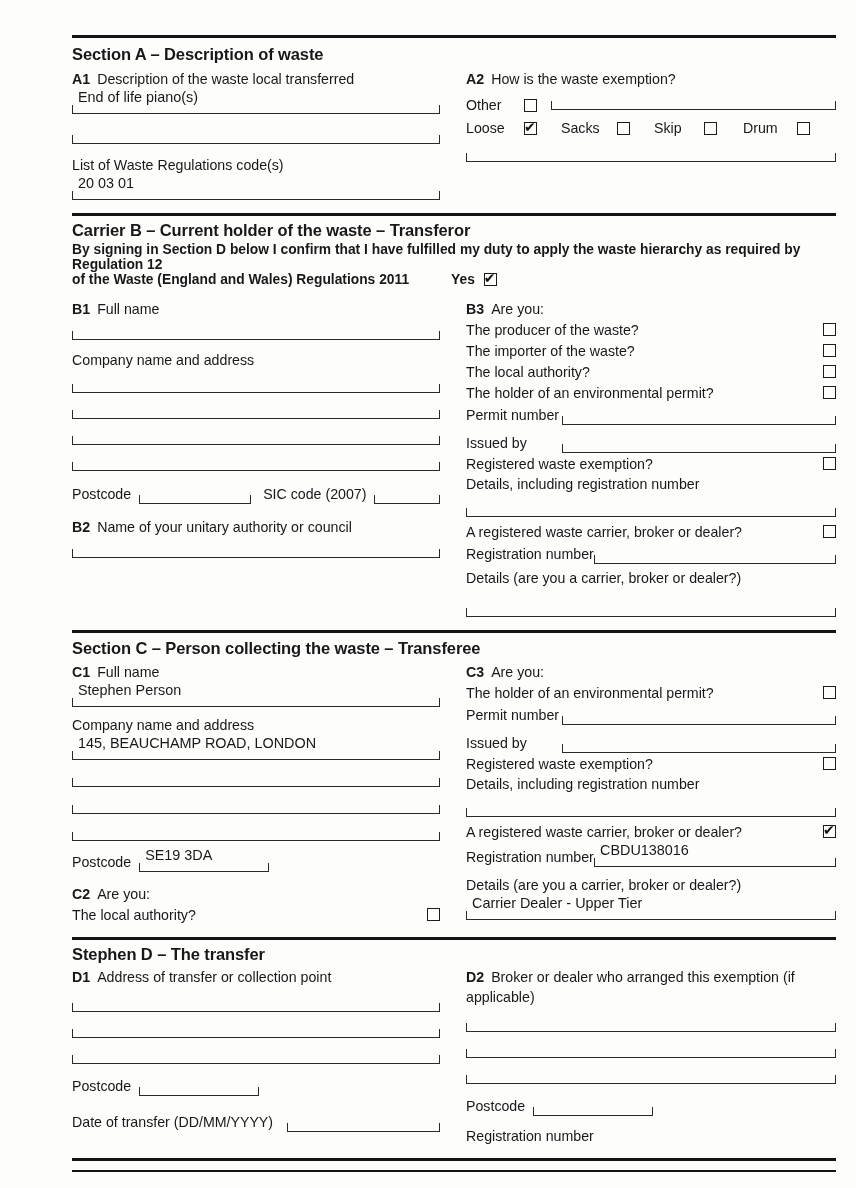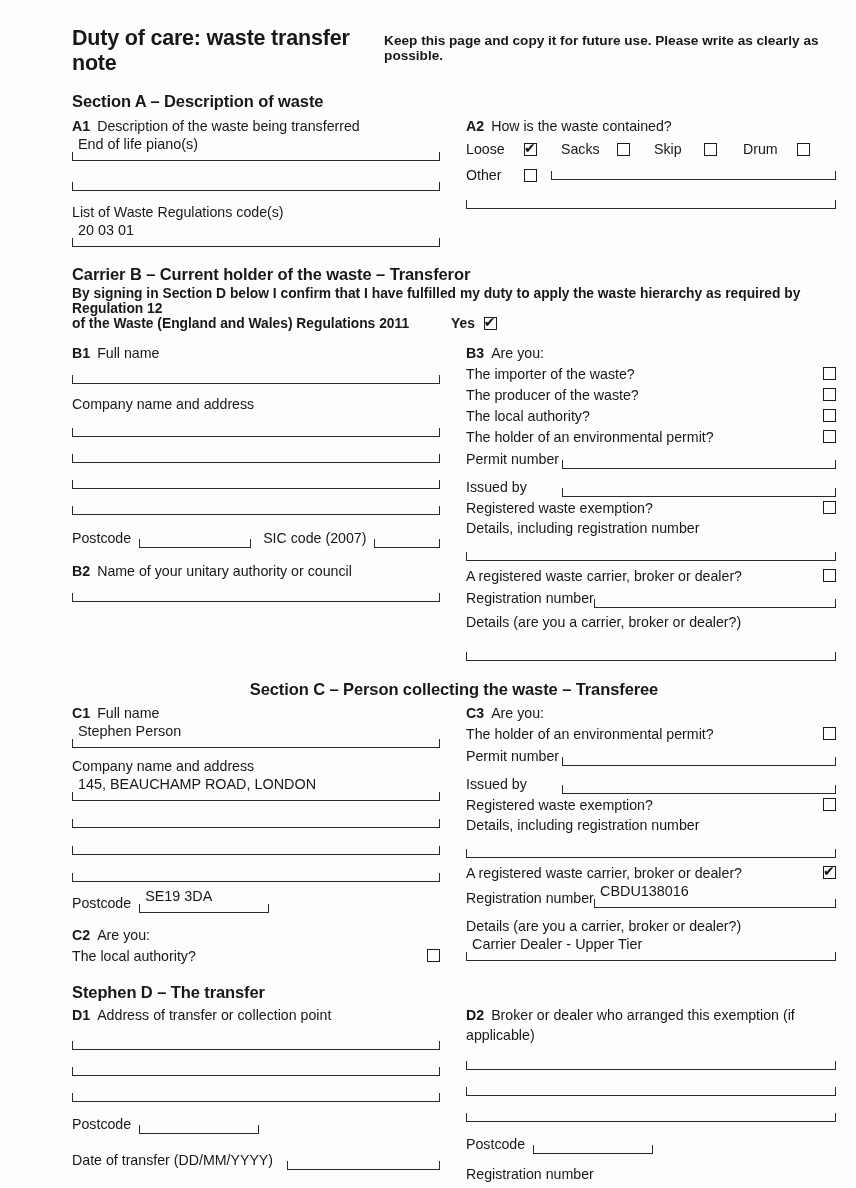--- a/index.html
+++ b/index.html
@@ -43,58 +43,54 @@
   .shortline { flex:none !important; width:120px; }
   .optrow { display:flex; align-items:center; height:20px; }
   .intro { font-size:13.8px; font-weight:700; line-height:15px; }
   .introrow { display:flex; align-items:center; }
 </style>
 </head>
 <body>
 
 <div class="page">
 
-  <div class="titlebar">
-    <h1>Duty of care: waste transfer note</h1>
-    <span class="subtitle">Keep this page and copy it for future use. Please write as clearly as possible.</span>
-  </div>
   <div class="rule r3" style="margin-top:9px;"></div>
 
   <h2 class="sec" style="margin-top:7px;">Section A – Description of waste</h2>
   <div class="cols" style="margin-top:5px;">
     <div class="col-l">
-      <div class="lbl"><b>A1</b><span>Description of the waste being transferred</span></div>
+      <div class="lbl"><b>A1</b><span>Description of the waste local transferred</span></div>
       <div>
         <span class="fv">End of life piano(s)</span>
         <div class="fline"></div>
       </div>
       <div class="fline" style="margin-top:21px;"></div>
       <div class="lbl" style="margin-top:11px;">List of Waste Regulations code(s)</div>
       <div>
         <span class="fv">20 03 01</span>
         <div class="fline"></div>
       </div>
     </div>
     <div class="col-gap"></div>
     <div class="col-r">
-      <div class="lbl"><b>A2</b><span>How is the waste contained?</span></div>
+      <div class="lbl"><b>A2</b><span>How is the waste exemption?</span></div>
+      <div class="optrow" style="margin-top:6px;">
+        <span class="lbl w58">Other</span>
+        <span class="cb"></span>
+        <div class="fline" style="flex:1;margin-left:14px;"></div>
+      </div>
       <div class="optrow" style="margin-top:3px;">
         <span class="lbl w58">Loose</span>
         <span class="cb checked"></span>
         <span class="lbl" style="margin-left:24px;width:56px;">Sacks</span>
         <span class="cb"></span>
         <span class="lbl" style="margin-left:24px;width:50px;">Skip</span>
         <span class="cb"></span>
         <span class="lbl" style="margin-left:26px;width:54px;">Drum</span>
         <span class="cb"></span>
-      </div>
-      <div class="optrow" style="margin-top:6px;">
-        <span class="lbl w58">Other</span>
-        <span class="cb"></span>
-        <div class="fline" style="flex:1;margin-left:14px;"></div>
       </div>
       <div class="fline" style="margin-top:15px;"></div>
     </div>
   </div>
   <div class="rule r3" style="margin-top:13px;"></div>
 
   <h2 class="sec" style="margin-top:5px;">Carrier B – Current holder of the waste – Transferor</h2>
   <div class="intro" style="margin-top:2px;">By signing in Section D below I confirm that I have fulfilled my duty to apply the waste hierarchy as required by Regulation 12</div>
   <div class="introrow">
     <span class="intro">of the Waste (England and Wales) Regulations 2011</span>
@@ -117,25 +113,25 @@
         <span class="lbl" style="margin-left:12px;">SIC code (2007)</span>
         <div class="fline" style="margin-left:8px;"></div>
       </div>
       <div class="lbl" style="margin-top:13px;"><b>B2</b><span>Name of your unitary authority or council</span></div>
       <div class="fline" style="margin-top:12px;"></div>
     </div>
     <div class="col-gap"></div>
     <div class="col-r">
       <div class="lbl"><b>B3</b><span>Are you:</span></div>
       <div class="qrow">
+        <span class="lbl">The producer of the waste?</span>
+        <span class="cb"></span>
+      </div>
+      <div class="qrow">
         <span class="lbl">The importer of the waste?</span>
-        <span class="cb"></span>
-      </div>
-      <div class="qrow">
-        <span class="lbl">The producer of the waste?</span>
         <span class="cb"></span>
       </div>
       <div class="qrow">
         <span class="lbl">The local authority?</span>
         <span class="cb"></span>
       </div>
       <div class="qrow">
         <span class="lbl">The holder of an environmental permit?</span>
         <span class="cb"></span>
       </div>
@@ -160,21 +156,21 @@
       <div class="lrow" style="margin-top:2px;">
         <span class="lbl w128">Registration number</span>
         <div class="fline"></div>
       </div>
       <div class="lbl" style="margin-top:4px;">Details (are you a carrier, broker or dealer?)</div>
       <div class="fline" style="margin-top:20px;"></div>
     </div>
   </div>
   <div class="rule r3" style="margin-top:13px;"></div>
 
-  <h2 class="sec" style="margin-top:6px;text-align:center;">Section C – Person collecting the waste – Transferee</h2>
+  <h2 class="sec" style="margin-top:6px;">Section C – Person collecting the waste – Transferee</h2>
   <div class="cols" style="margin-top:4px;">
     <div class="col-l">
       <div class="lbl"><b>C1</b><span>Full name</span></div>
       <div>
         <span class="fv">Stephen Person</span>
         <div class="fline"></div>
       </div>
       <div class="lbl" style="margin-top:8px;">Company name and address</div>
       <div>
         <span class="fv">145, BEAUCHAMP ROAD, LONDON</span>

